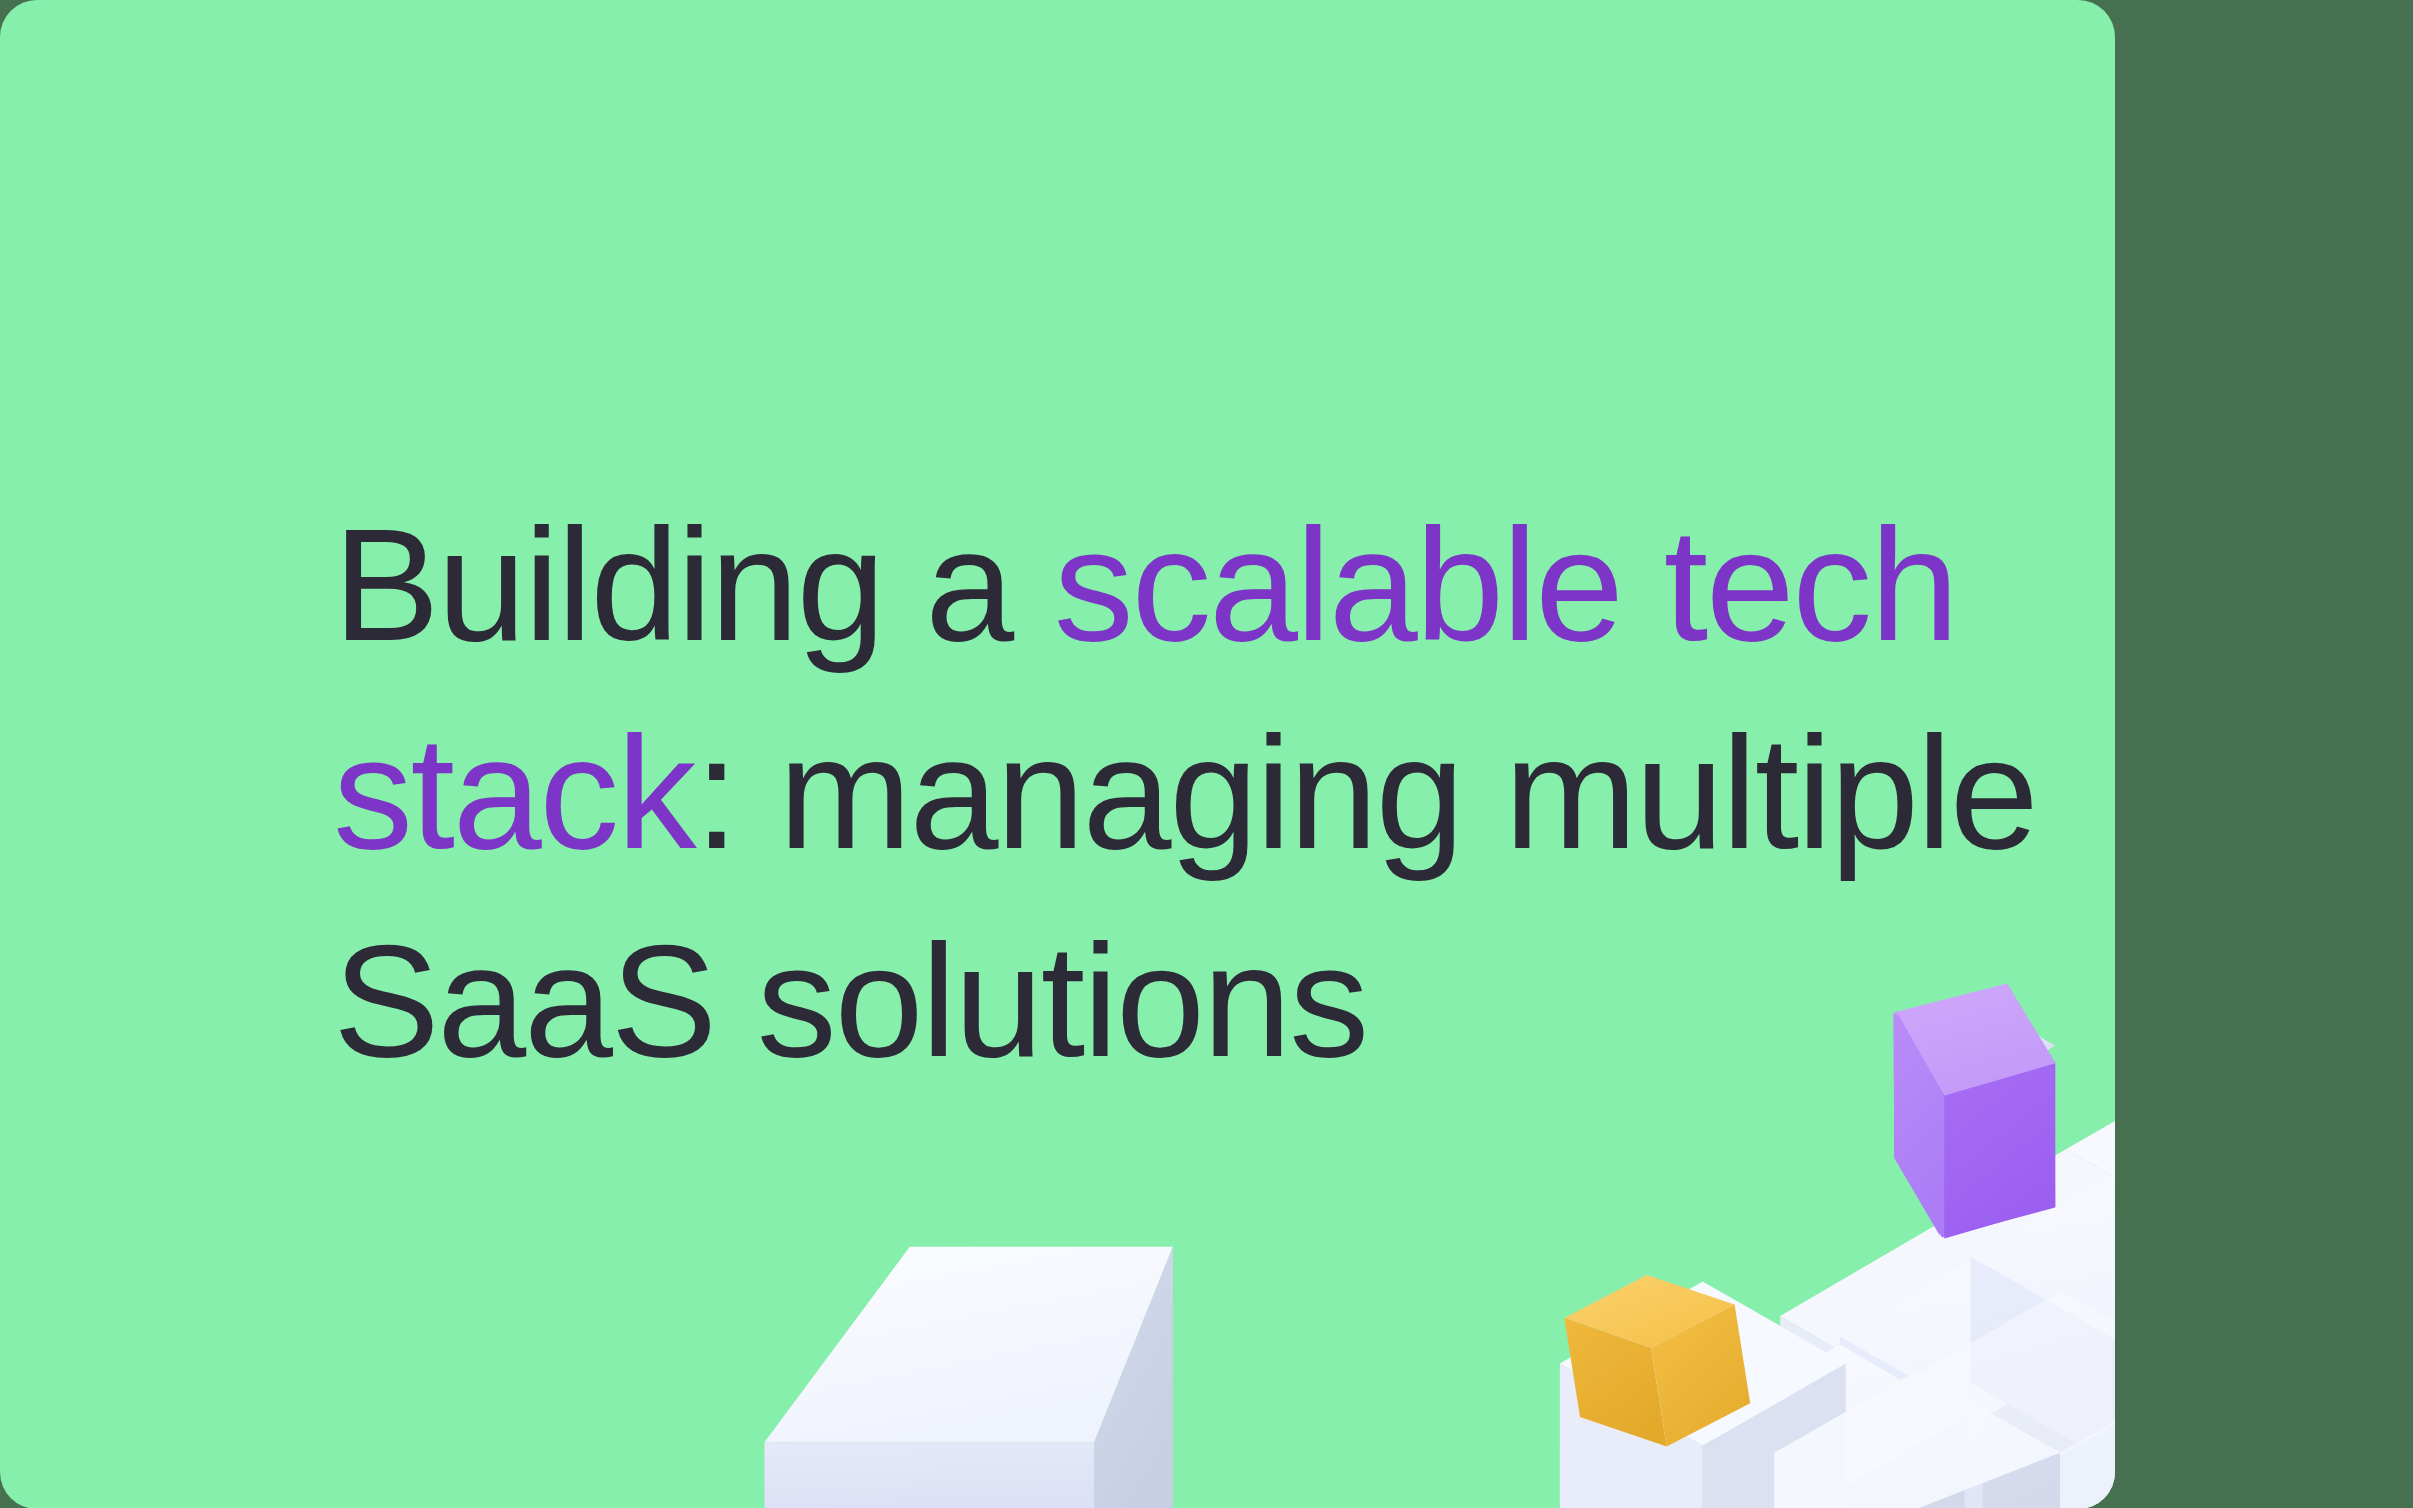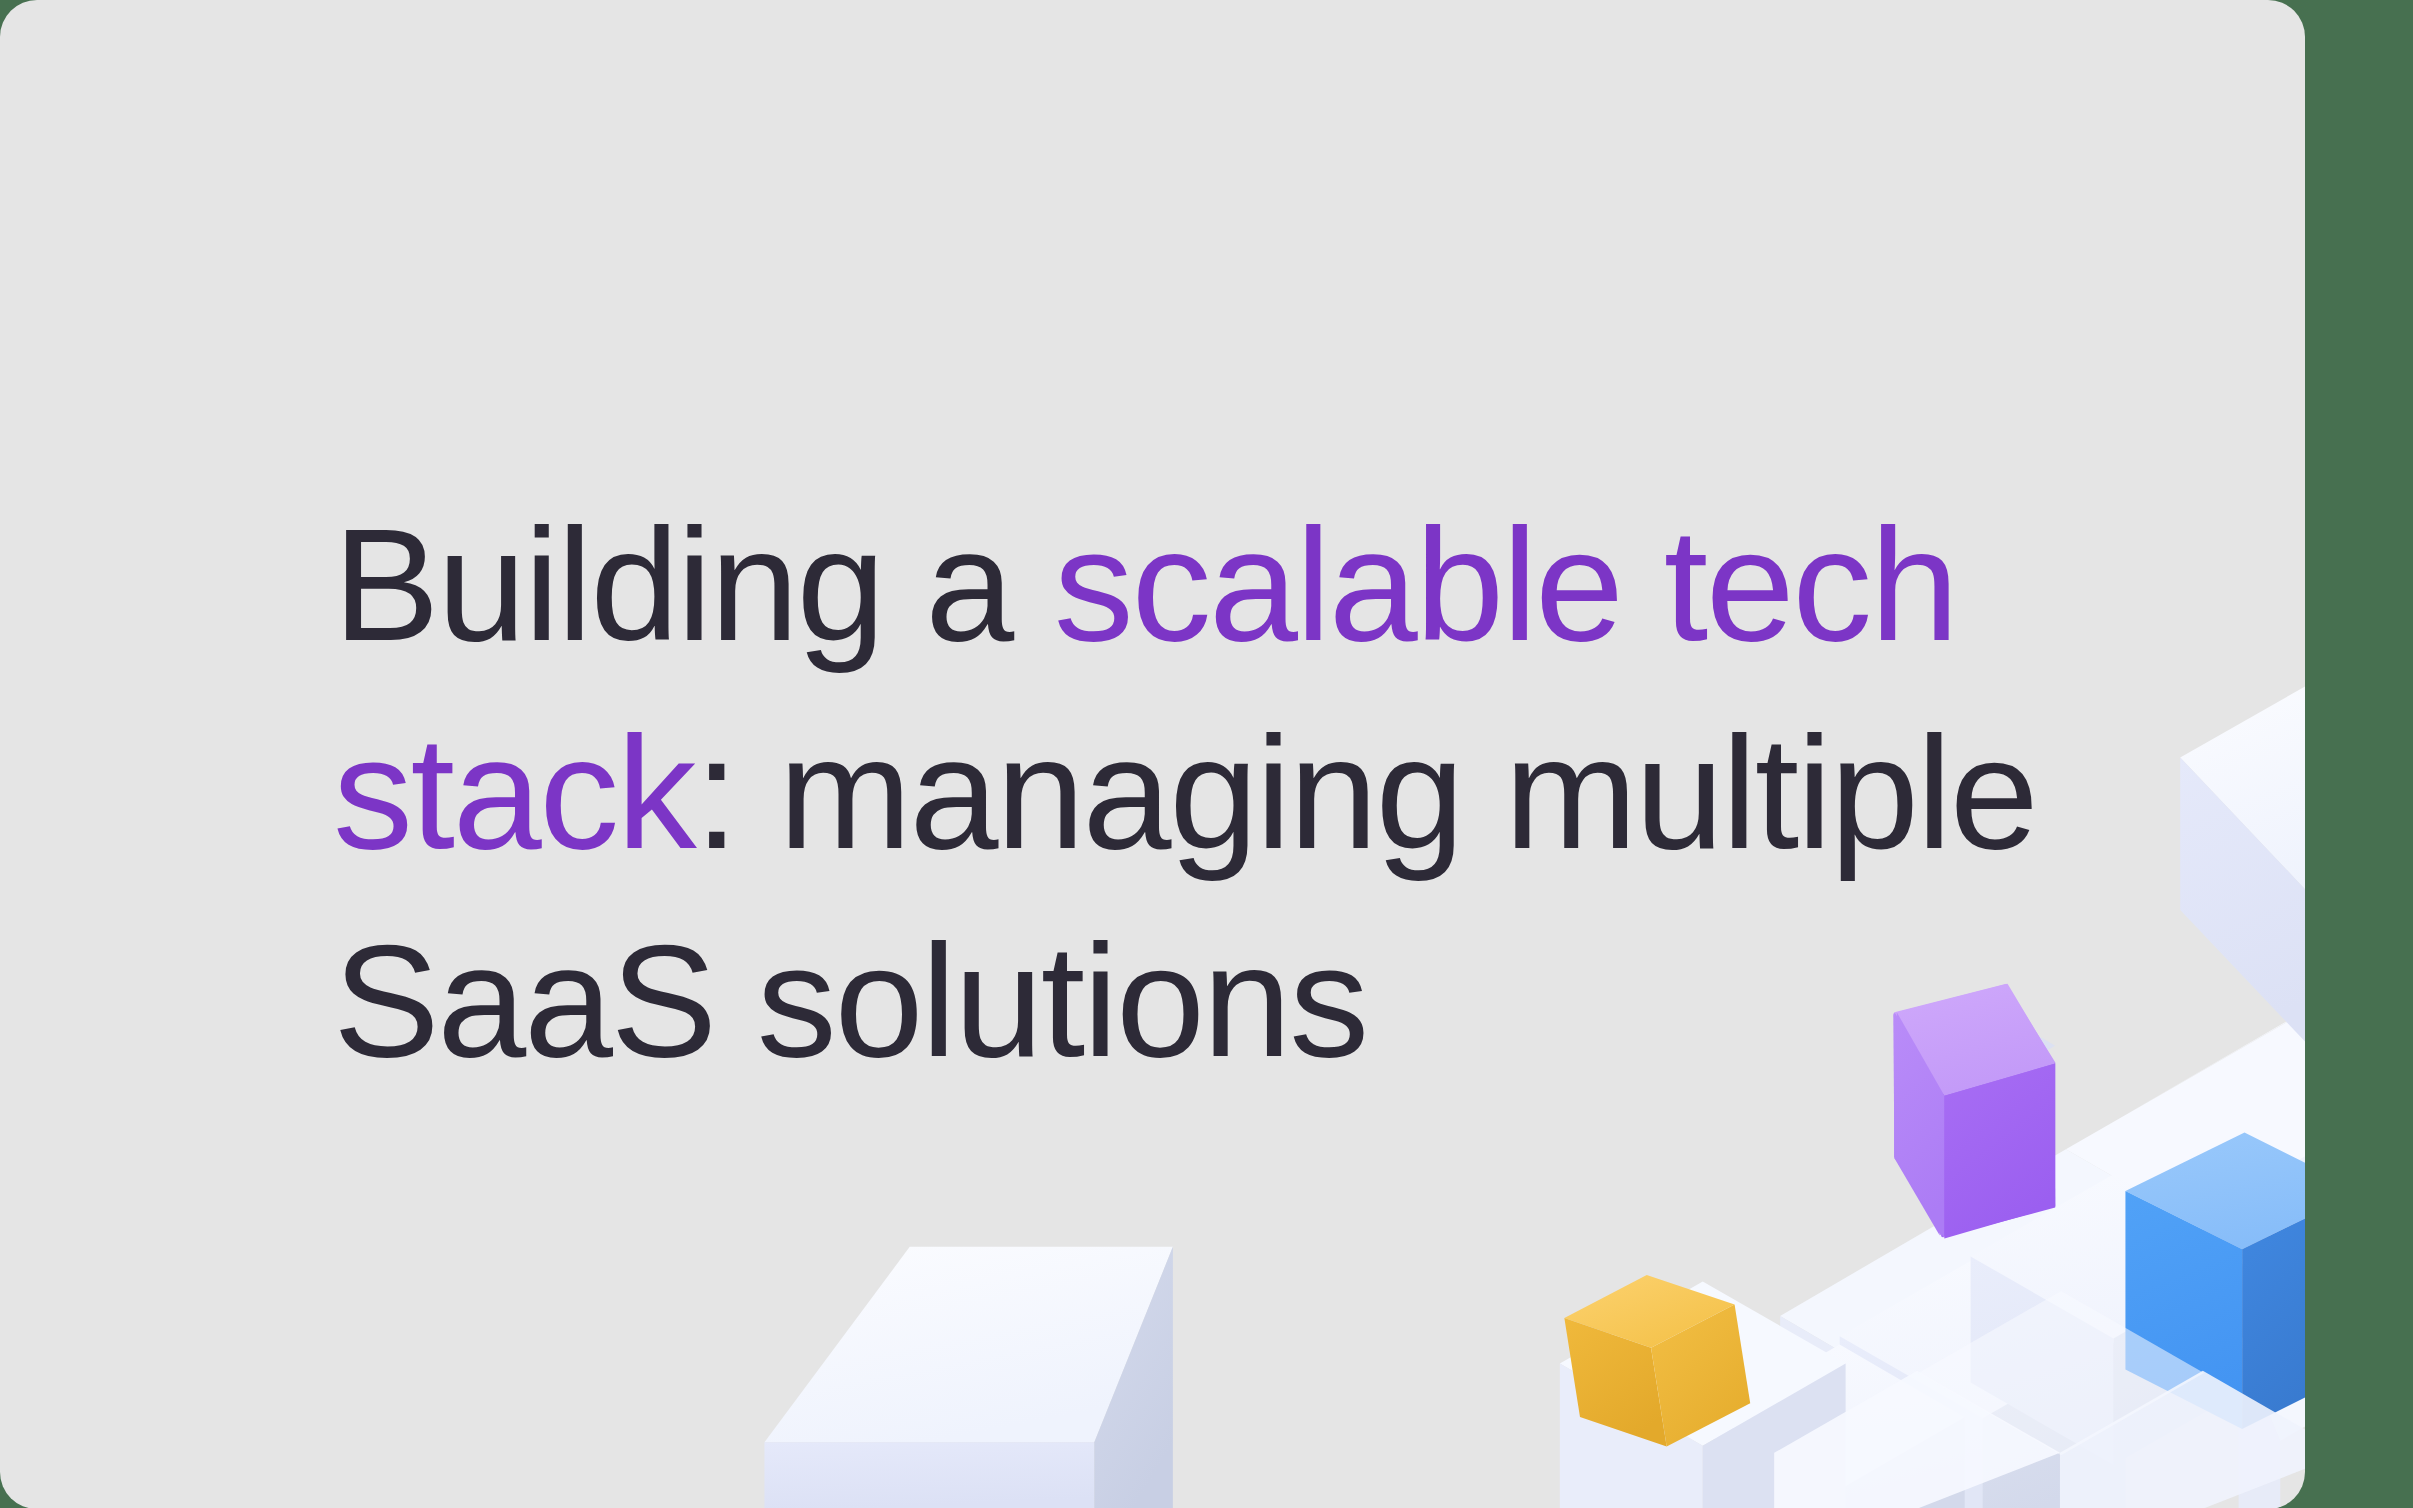--- a/index.html
+++ b/index.html
@@ -2,22 +2,22 @@
 <html style="font-size:9.5px"><head>
 <meta charset="utf-8">
 <style>
   html,body{margin:0;padding:0;background:#477050;}
   body{
     width:2413px;height:1509px;overflow:hidden;
     font-family:"Liberation Sans","DejaVu Sans",sans-serif;
   }
   #card{
     position:relative;
-    width:2305px;height:1509px;
-    background:#e5e5e5;
+    width:2115px;height:1509px;
+    background:#86efac;
     border-radius:37px;
     overflow:hidden;
     box-sizing:border-box;
   }
   #art{position:absolute;inset:0;width:2413px;height:1509px;pointer-events:none;}
   #headline{
     position:absolute;
     left:333px;
     top:374px;
     width:1727px;

